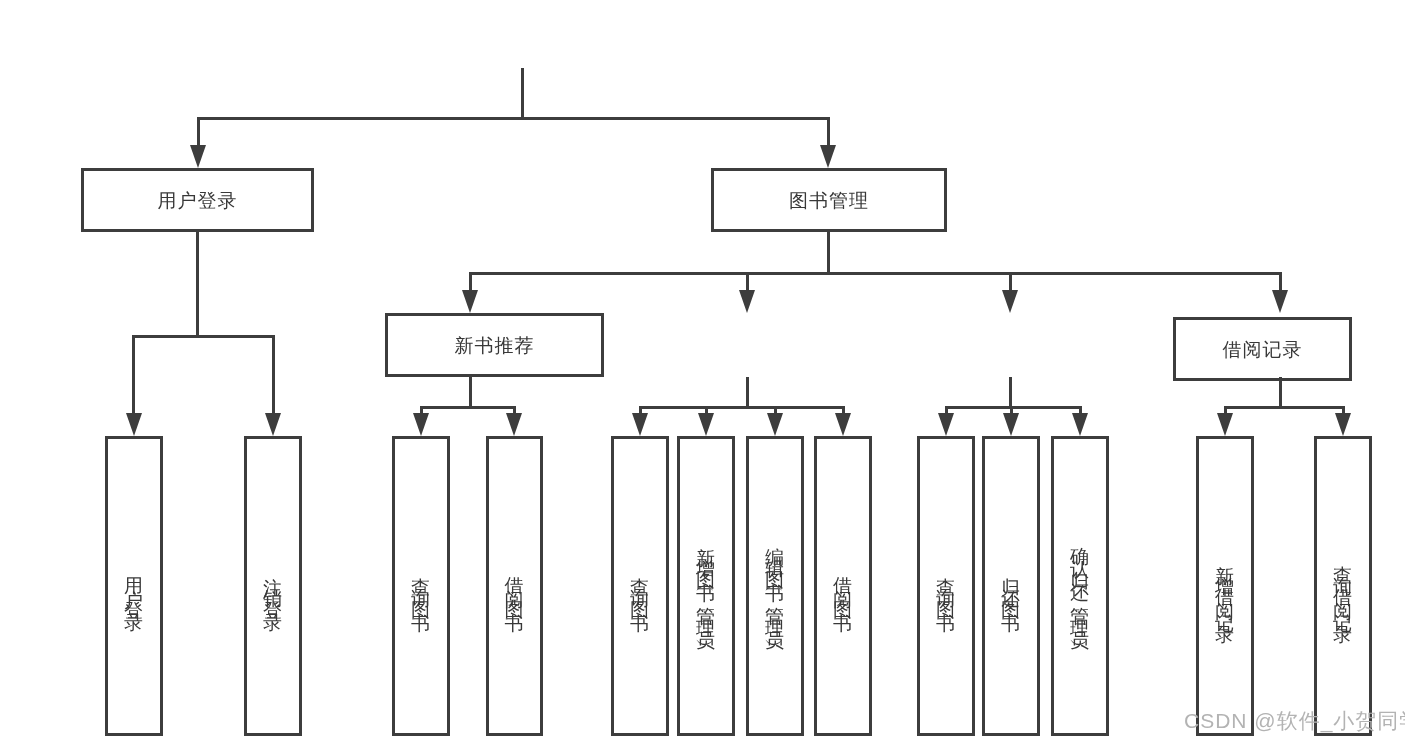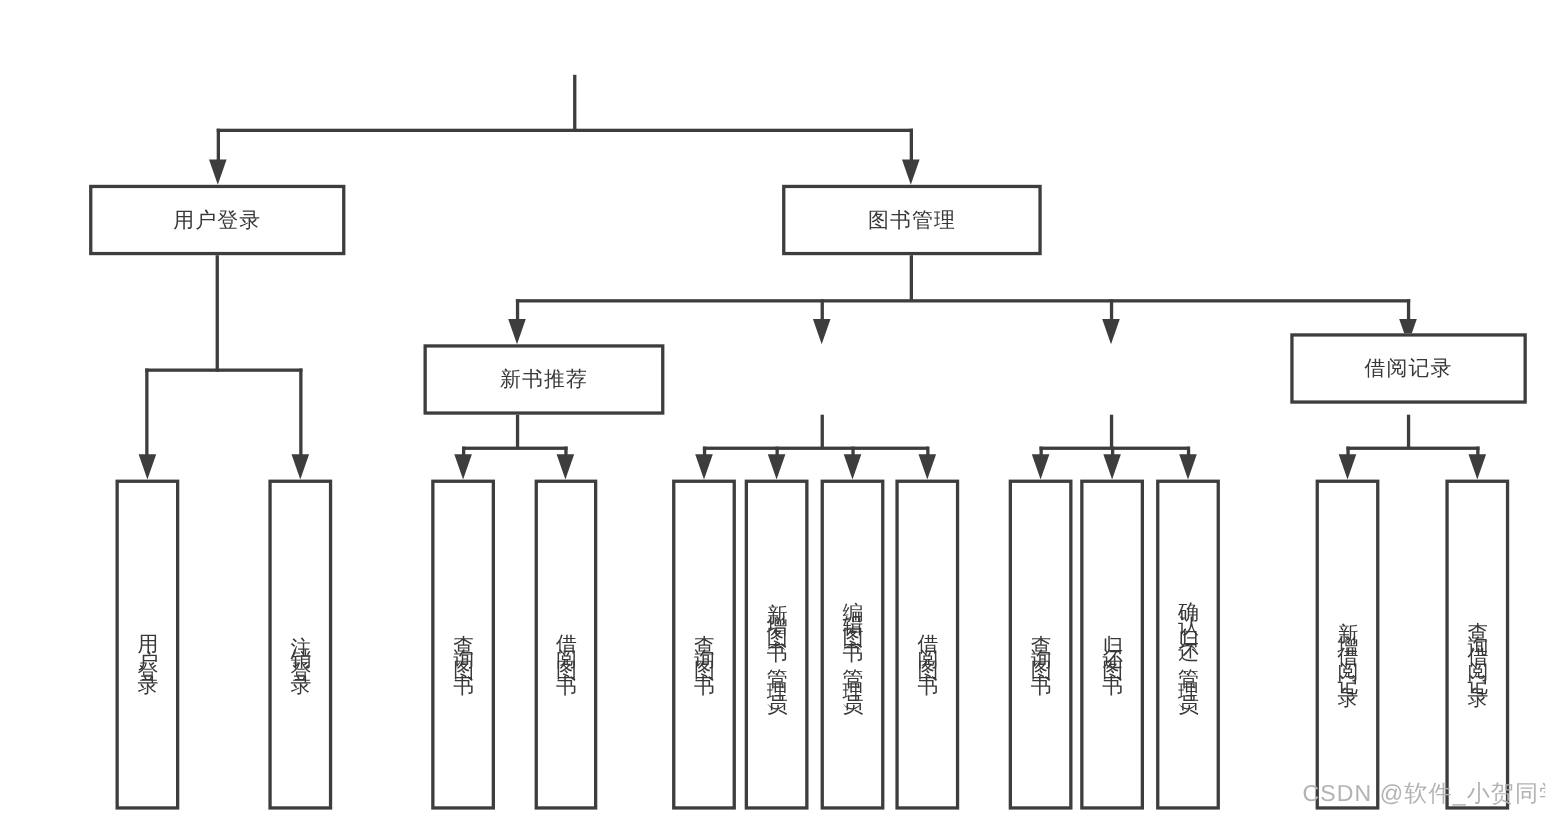--- a/index.html
+++ b/index.html
@@ -70,21 +70,21 @@
   <div class="vline" style="left:746px;top:272px;height:20px;"></div>
   <div class="arrow" style="left:739px;top:290px;"></div>
   <div class="vline" style="left:1009px;top:272px;height:20px;"></div>
   <div class="arrow" style="left:1002px;top:290px;"></div>
   <div class="vline" style="left:1279px;top:272px;height:20px;"></div>
   <div class="arrow" style="left:1272px;top:290px;"></div>
 
   <div class="box" style="left:361px;top:313px;width:219px;height:64px;margin-left:24px;">
     <span>新书推荐</span>
   </div>
-  <div class="box" style="left:1173px;top:303px;width:215px;height:64px;justify-content:center;">
+  <div class="box" style="left:1173px;top:317px;width:179px;height:64px;justify-content:center;">
     <span>借阅记录</span>
   </div>
 
   <div class="vline" style="left:469px;top:377px;height:31px;"></div>
   <div class="hline" style="left:420px;top:406px;width:96px;"></div>
   <div class="vline" style="left:420px;top:406px;height:9px;"></div>
   <div class="arrow" style="left:413px;top:413px;"></div>
   <div class="vline" style="left:513px;top:406px;height:9px;"></div>
   <div class="arrow" style="left:506px;top:413px;"></div>
 

